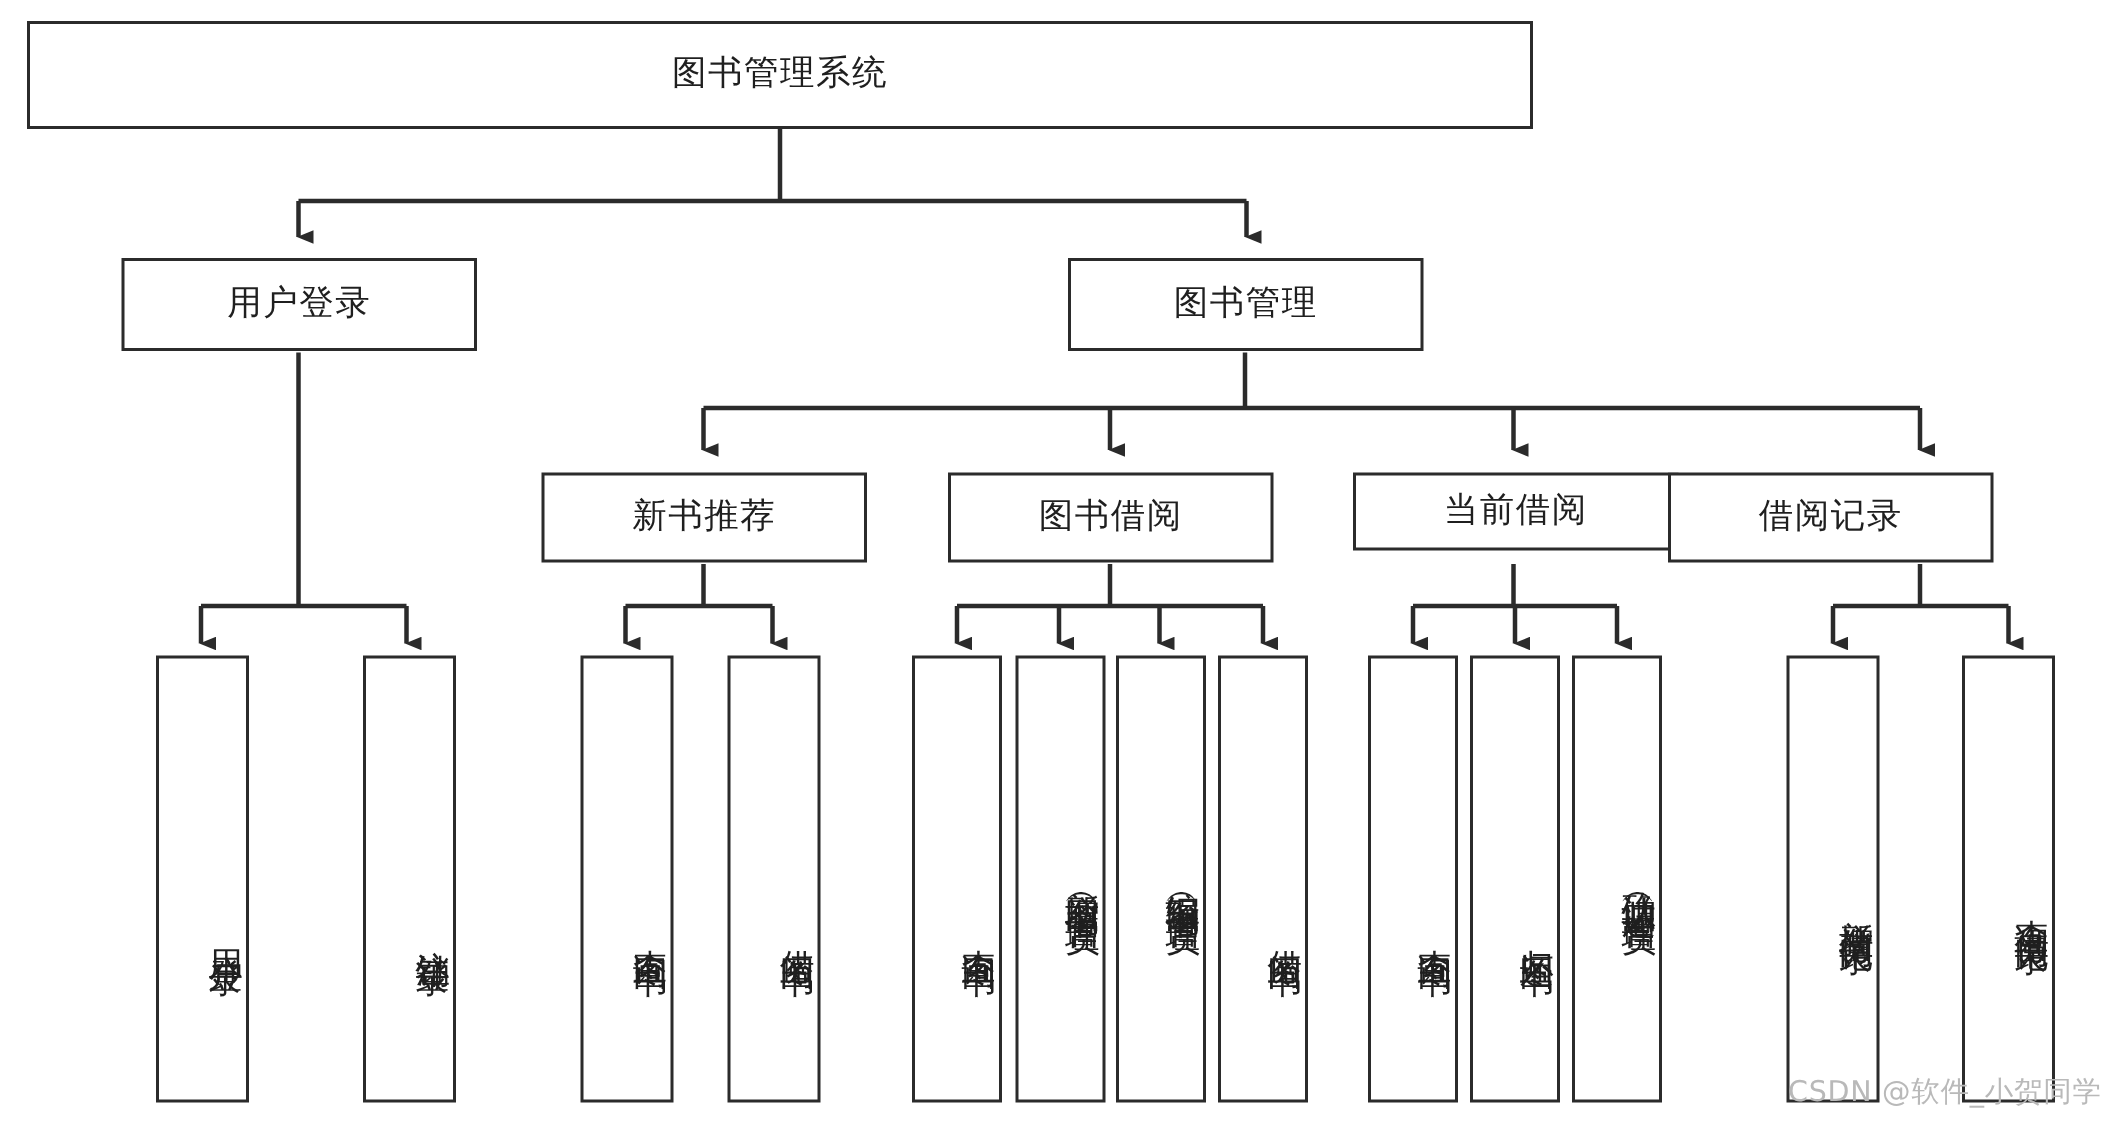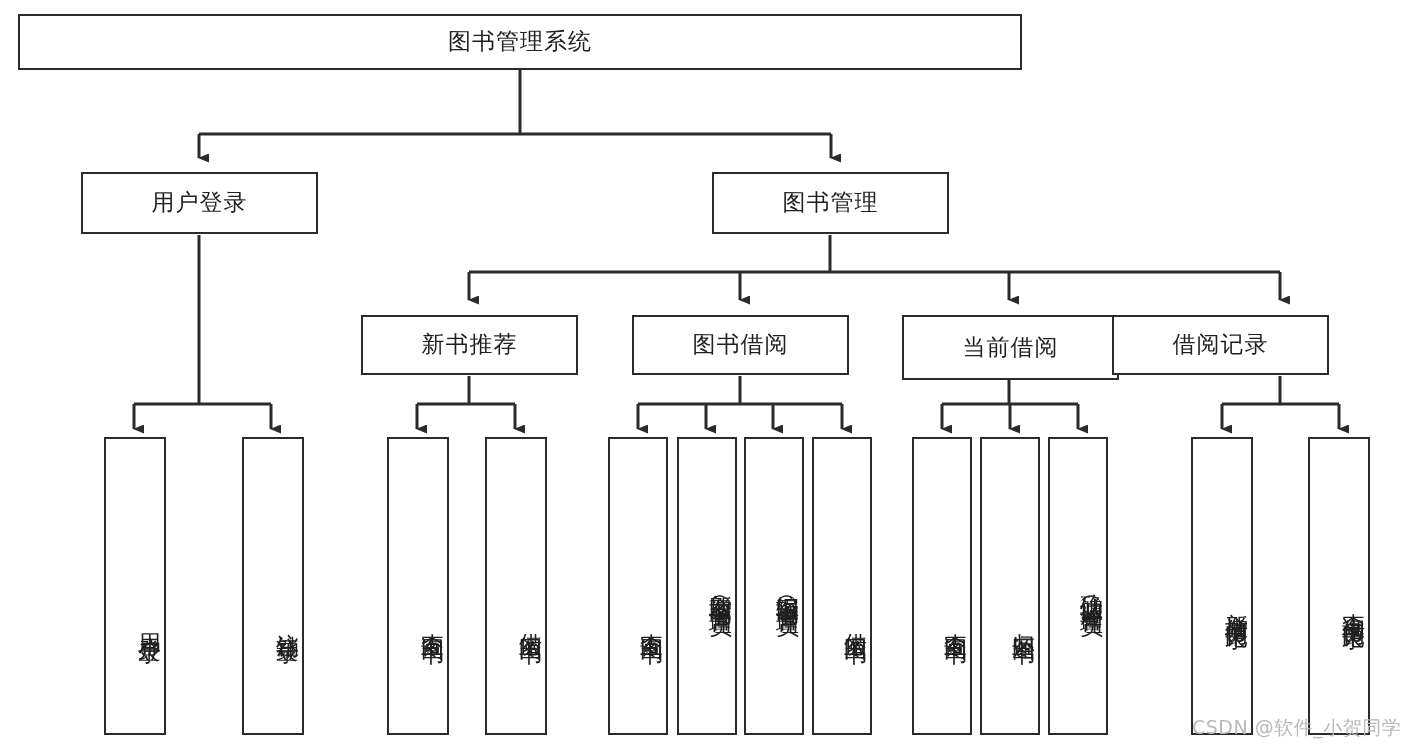--- a/index.html
+++ b/index.html
@@ -127,41 +127,41 @@
     </g>
 
     <g stroke="#2b2b2b" stroke-width="3" fill="none">
       <path d="M 1280 376 L 1280 404"></path>
       <path d="M 1222 404 L 1339 404"></path>
       <path d="M 1222 404 L 1222 429" marker-end="url(#arrowhead)"></path>
       <path d="M 1339 404 L 1339 429" marker-end="url(#arrowhead)"></path>
     </g>
   </svg>
 
-  <div class="node-box root horizontal" style="left:18px; top:14px; width:1004px; height:56px;">
+  <div class="node-box root horizontal" style="left:18px; top:14px; width:1004px; height:72px;">
     <span>图书管理系统</span>
   </div>
 
   <div class="node-box horizontal" style="left:81px; top:172px; width:237px; height:62px;">
     <span>用户登录</span>
   </div>
 
   <div class="node-box horizontal" style="left:712px; top:172px; width:237px; height:62px;text-align:right;">
     <span>图书管理</span>
   </div>
 
   <div class="node-box horizontal" style="left:632px; top:315px; width:217px; height:60px;">
     <span>图书借阅</span>
   </div>
 
   <div class="node-box horizontal" style="left:361px; top:315px; width:217px; height:60px;">
     <span>新书推荐</span>
   </div>
 
-  <div class="node-box horizontal" style="left:902px; top:315px; width:217px; height:65px;">
+  <div class="node-box horizontal" style="left:902px; top:315px; width:217px; height:52px;">
     <span>当前借阅</span>
   </div>
 
   <div class="node-box horizontal" style="left:1112px; top:315px; width:217px; height:60px;">
     <span>借阅记录</span>
   </div>
 
   <div class="node-box vertical" style="left:104px; top:437px; width:62px; height:298px; padding-top:70px;">
     <span class="vlabel">用户登录</span>
   </div>

